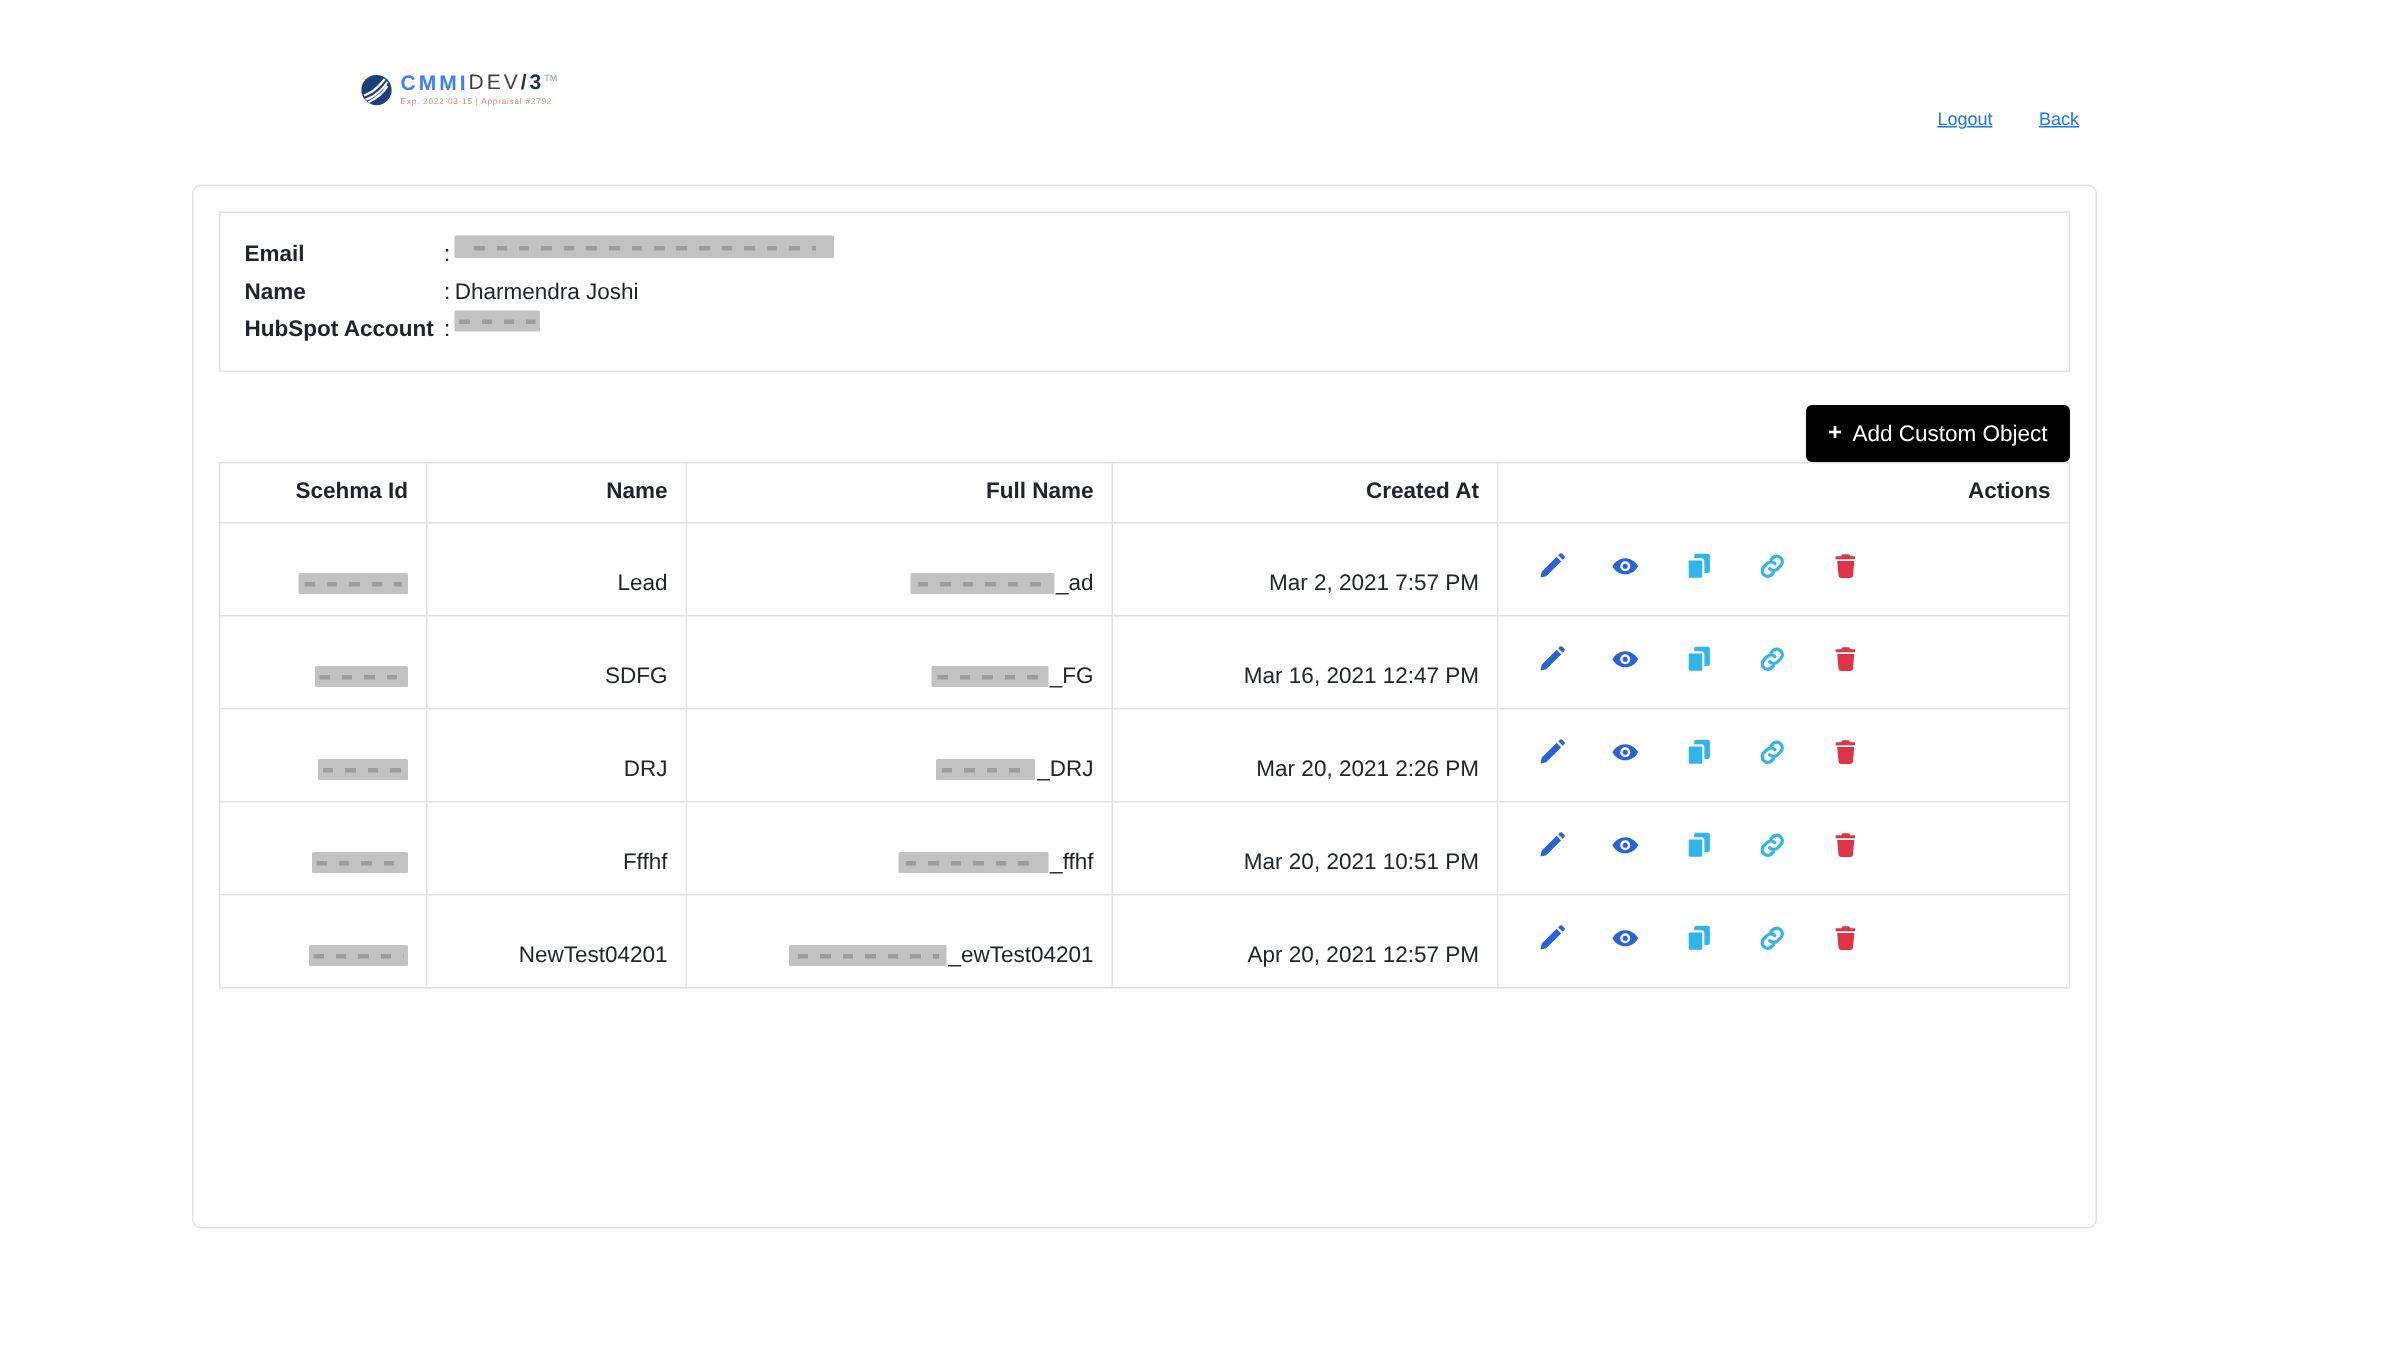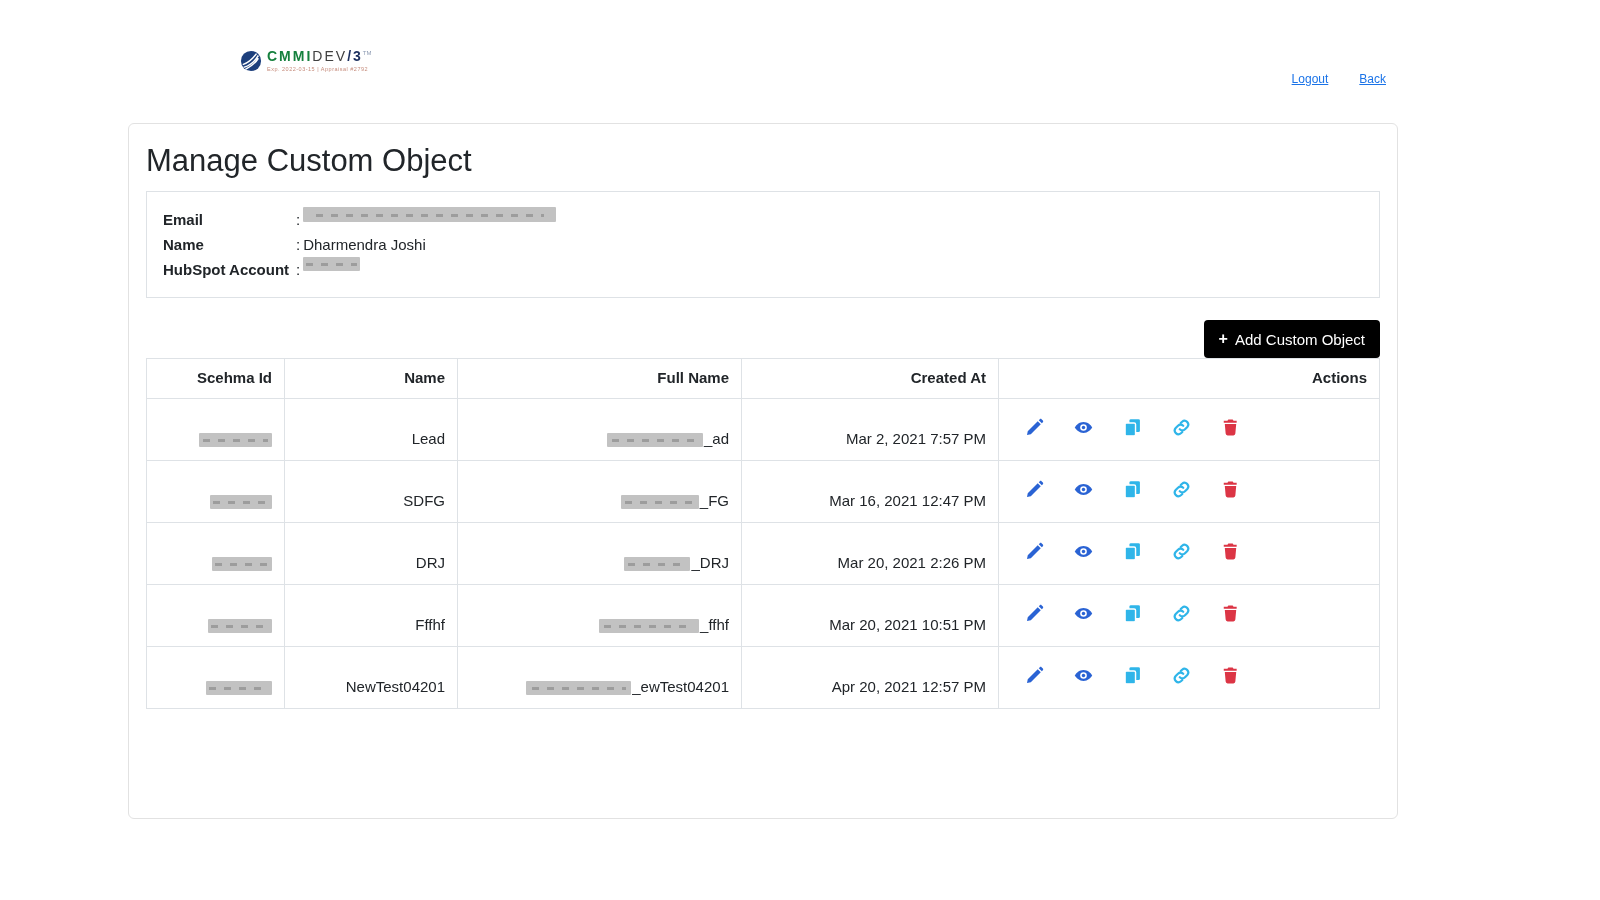--- a/index.html
+++ b/index.html
@@ -13,21 +13,21 @@
   .logo-grid { display:grid; grid-template-columns:repeat(3,13px); grid-template-rows:repeat(3,13px);
     gap:3px; margin-top:7px; }
   .logo-grid span { background:#f6921e; }
   .logo-grid span.center { background:#3b4da0; }
   .brand-text { font-size:40px; font-weight:600; color:#2c3e8c; letter-spacing:-1px; margin-left:10px; line-height:46px; }
   .brand-tm { font-size:10px; font-weight:700; color:#2c3e8c; vertical-align:super; letter-spacing:0; }
   .cmmi { display:flex; align-items:center; gap:5px; margin:2px 0 0 100px; }
   .cmmi svg { width:22px; height:22px; }
   .cmmi-text { line-height:12px; }
   .cmmi-row { font-size:14px; letter-spacing:2px; }
-  .cmmi-bold { font-weight:800; color:#15803d;margin-top:41px; }
+  .cmmi-bold { font-weight:800; color:#3b82f6;margin-top:41px; }
   .cmmi-dev { color:#404040; font-weight:400; }
   .cmmi-lvl { font-weight:800; color:#1b2f5e; }
   .cmmi-tm { font-size:6px; color:#8e9bb3; letter-spacing:0; vertical-align:super; }
   .cmmi-sub { font-size:5.5px; color:#c58a7a; letter-spacing:.5px; margin-top:1px; }
   .top-links { position:absolute; right:214px; top:72px; display:flex; gap:31px; font-size:12px; }
   .top-links a { color:#1a73e8; text-decoration:underline; cursor:pointer; }
 
   
   .card { margin-left:128px; width:1270px; border:1px solid #e2e2e2; border-radius:6px;
     padding:17px; min-height:696px; }
@@ -90,21 +90,20 @@
     </div>
   </div>
   <div class="top-links">
     <a>Logout</a>
     <a>Back</a>
   </div>
 </div>
 
 <div class="card">
   <div class="card-head">
-    <h1 class="page-title">Manage Custom Object</h1>
   </div>
 
   <div class="account-box">
     <div class="acct-row">
       <span class="acct-label">Email</span>
       <span class="acct-colon">:</span>
       <span class="redact redact-email"></span>
     </div>
     <div class="acct-row">
       <span class="acct-label">Name</span>

